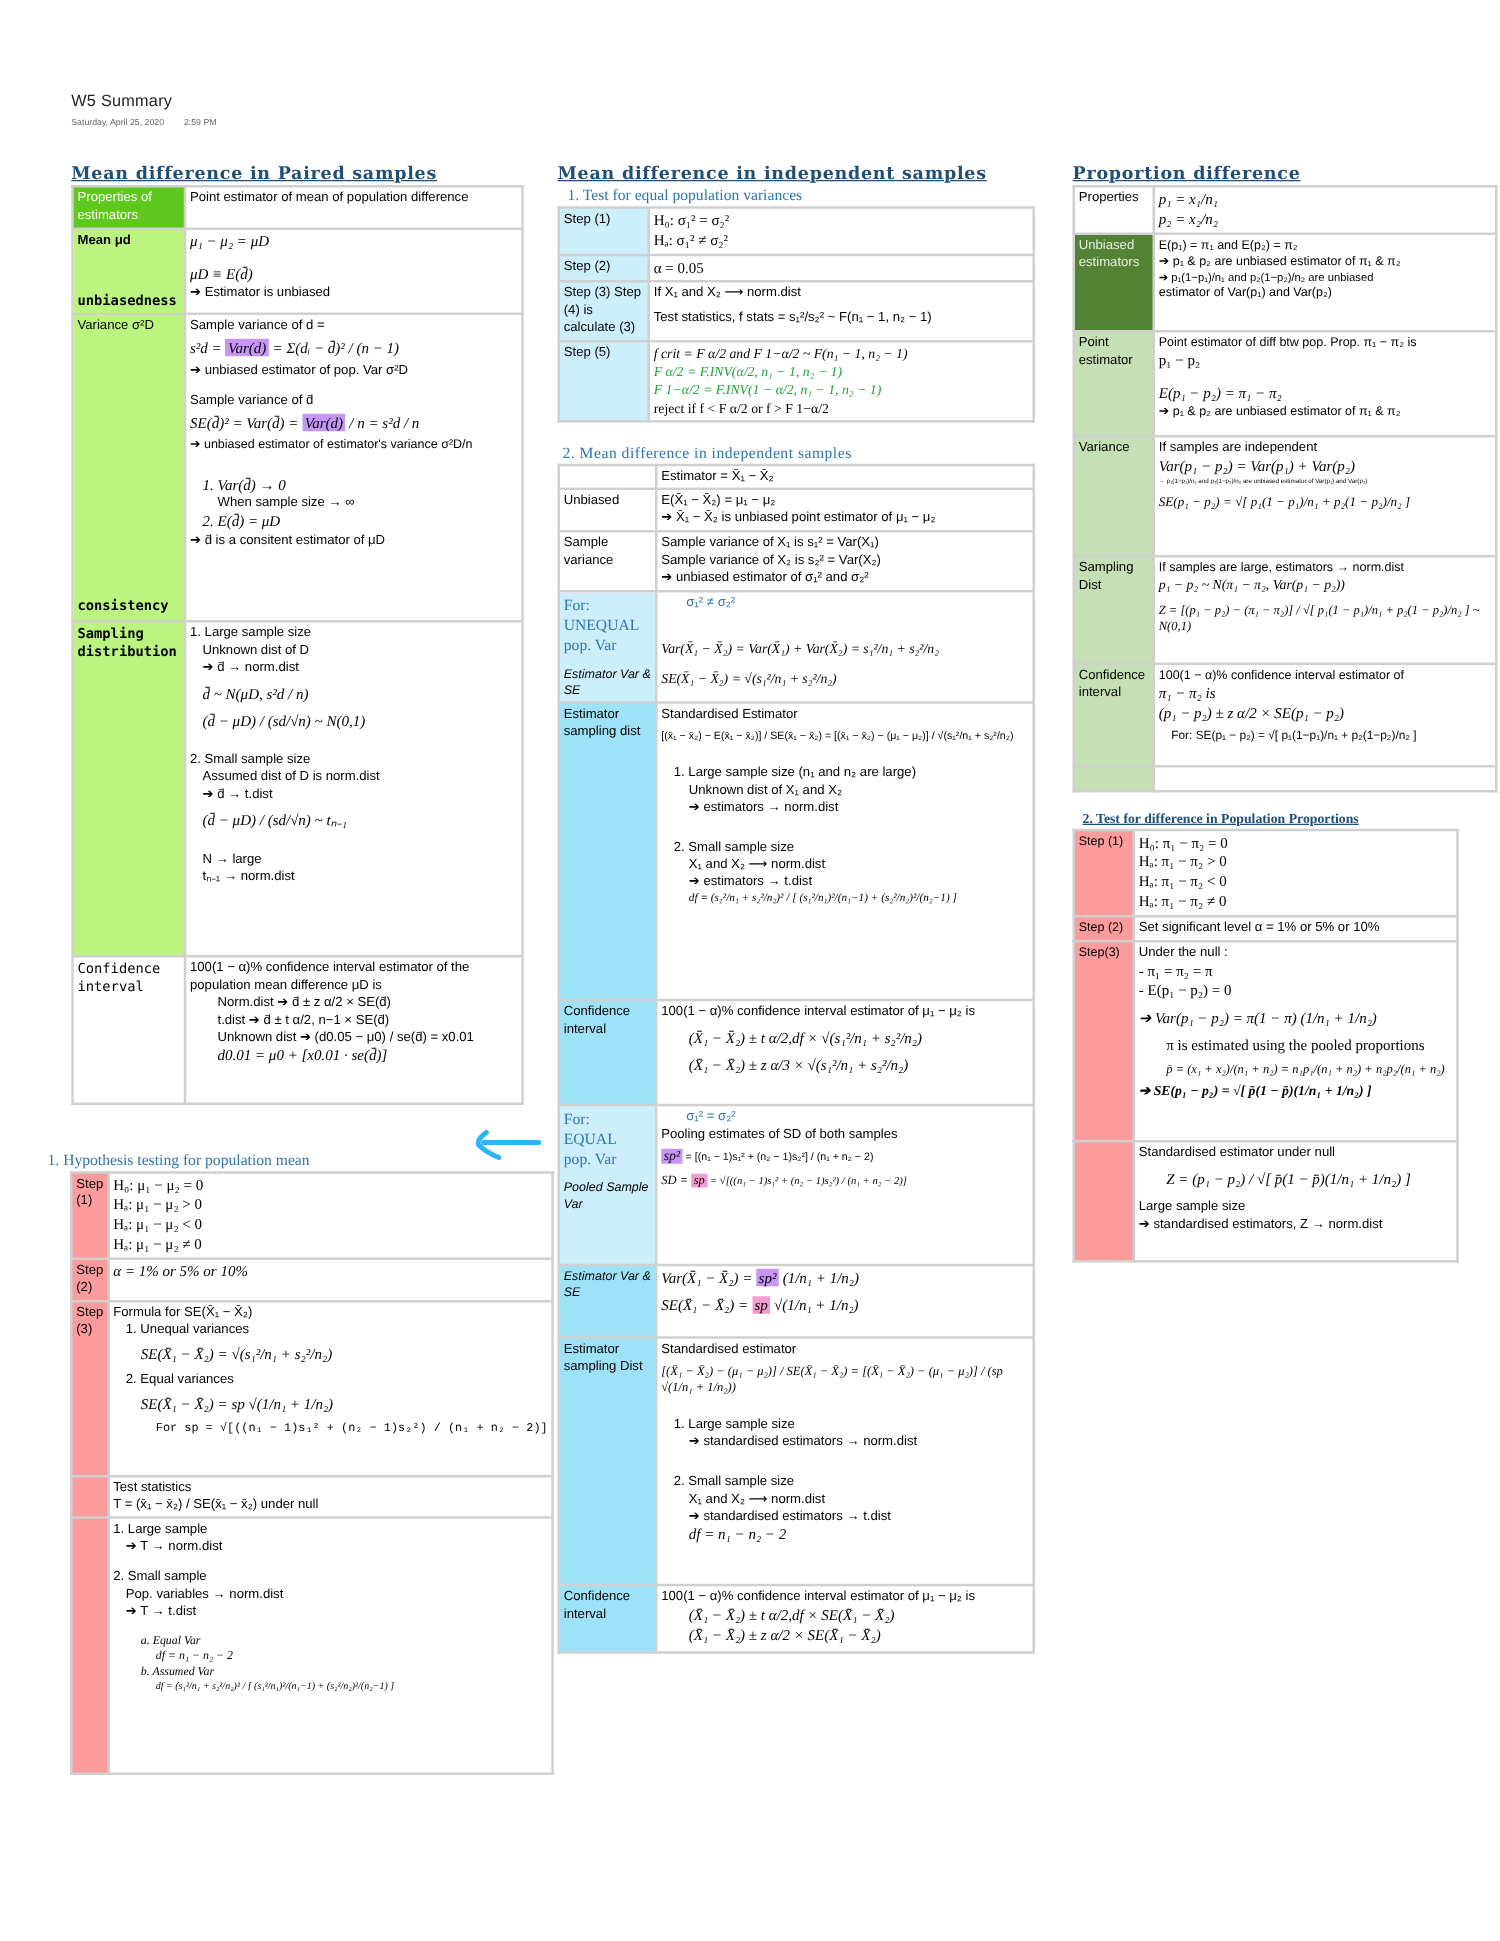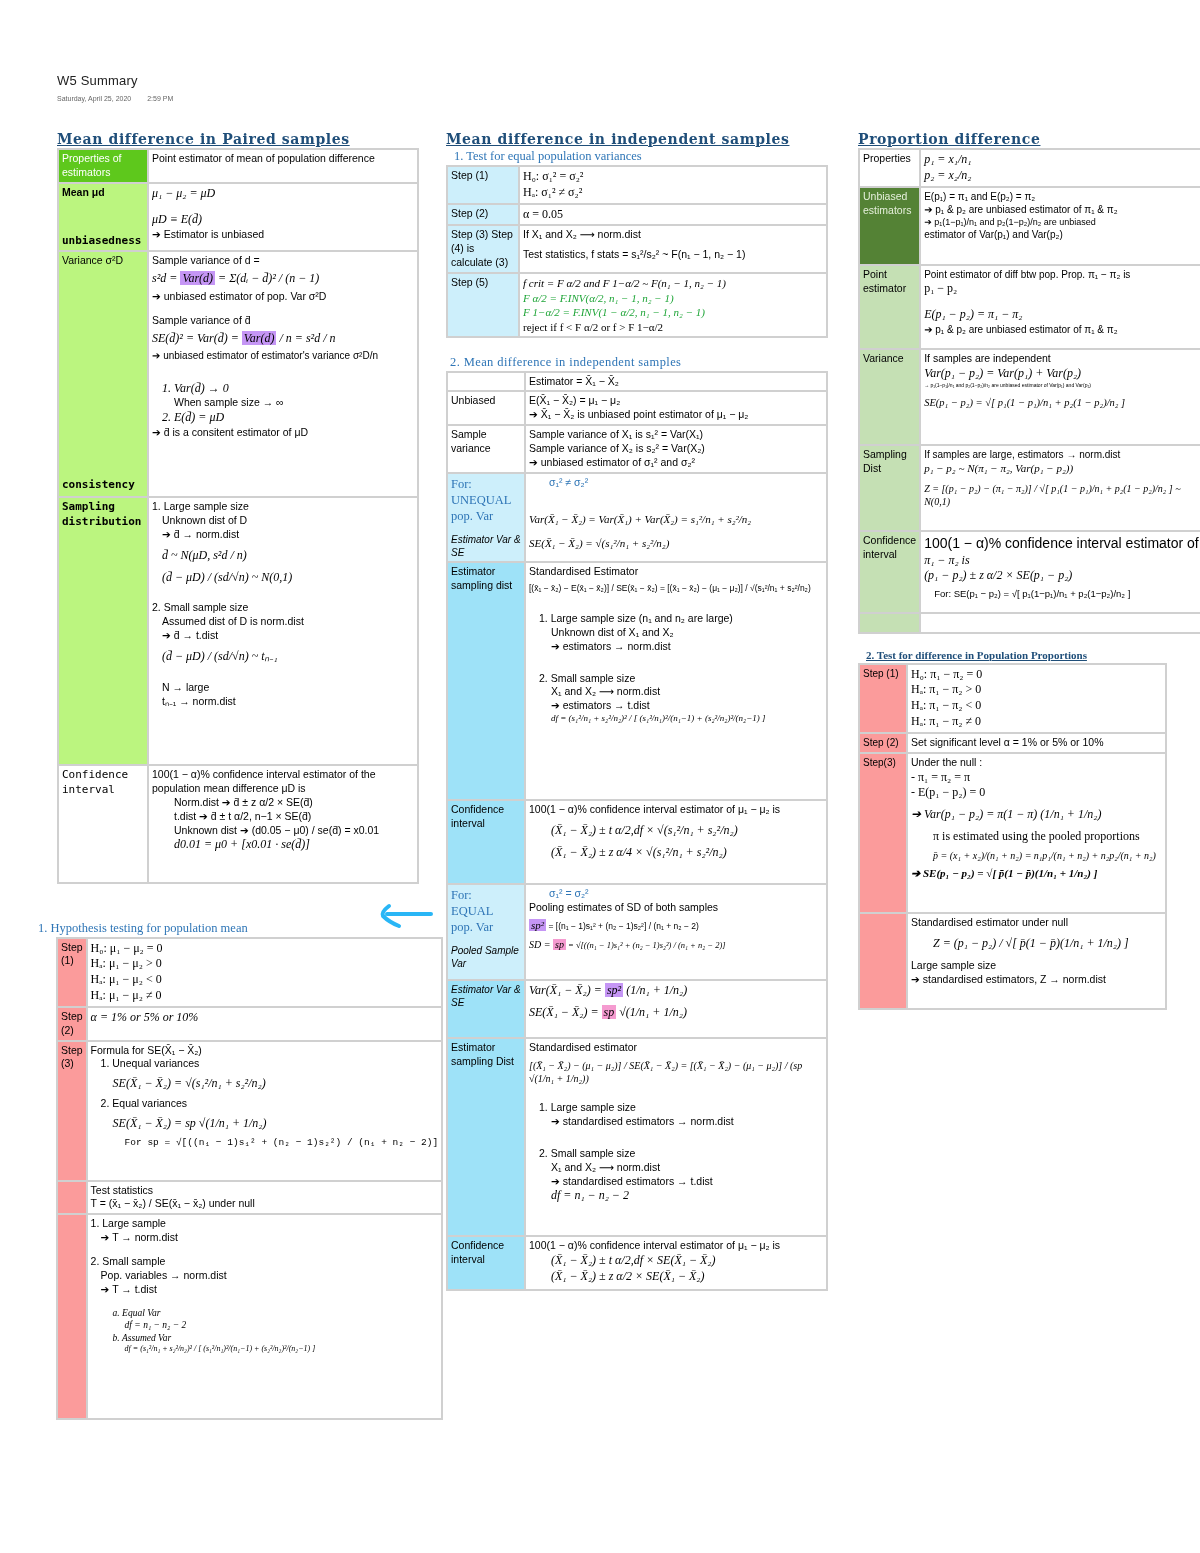--- a/index.html
+++ b/index.html
@@ -266,25 +266,25 @@
         <span class="line ind2">X₁ and X₂ ⟶ norm.dist</span>
         <span class="line ind2">➔ estimators → t.dist</span>
         <span class="line ind2 serif" style="font-size:9px;">df = (s₁²/n₁ + s₂²/n₂)² / [ (s₁²/n₁)²/(n₁−1) + (s₂²/n₂)²/(n₂−1) ]</span>
       </td>
     </tr>
     <tr>
       <td class="lbl b2" style="width:78px; height:84px;">Confidence interval</td>
       <td>
         <span class="line">100(1 − α)% confidence interval estimator of μ₁ − μ₂ is</span>
         <span class="line ind2 serif" style="margin:6px 0;">(X̄₁ − X̄₂) ± t α/2,df × √(s₁²/n₁ + s₂²/n₂)</span>
-        <span class="line ind2 serif">(X̄₁ − X̄₂) ± z α/4 × √(s₁²/n₁ + s₂²/n₂)</span>
-      </td>
-    </tr>
-    <tr>
-      <td class="lbl b1" style="width:78px; height:96px;">
+        <span class="line ind2 serif">(X̄₁ − X̄₂) ± z α/3 × √(s₁²/n₁ + s₂²/n₂)</span>
+      </td>
+    </tr>
+    <tr>
+      <td class="lbl b1" style="width:78px; height:128px;">
         <div class="blue-lbl" style="width:60px;">For: EQUAL pop. Var</div>
         <div class="it" style="font-size:10px; margin-top:8px;">Pooled Sample Var</div>
       </td>
       <td>
         <span class="line blue-txt">σ₁² = σ₂²</span>
         <span class="line">Pooling estimates of SD of both samples</span>
         <span class="line" style="font-size:8.5px; margin:3px 0;"><span class="hl-purple serif" style="font-size:11px;">sp²</span><span> = [(n₁ − 1)s₁² + (n₂ − 1)s₂²] / (n₁ + n₂ − 2)</span></span>
         <span class="line serif" style="font-size:10px; margin-top:6px;"><span>SD = </span><span class="hl-pink">sp</span><span style="font-size:8.5px;"> = √[((n₁ − 1)s₁² + (n₂ − 1)s₂²) / (n₁ + n₂ − 2)]</span></span>
       </td>
     </tr>
@@ -366,21 +366,21 @@
       <td class="lbl lg" style="width:64px; height:86px;">Sampling Dist</td>
       <td>
         <span class="line" style="font-size:10px;">If samples are large, estimators → norm.dist</span>
         <span class="line serif" style="font-size:11px;">p₁ − p₂ ~ N(π₁ − π₂, Var(p₁ − p₂))</span>
         <span style="display:block; white-space:normal; margin-top:6px; font-size:10px;" class="serif">Z = [(p₁ − p₂) − (π₁ − π₂)] / √[ p₁(1 − p₁)/n₁ + p₂(1 − p₂)/n₂ ] ~ N(0,1)</span>
       </td>
     </tr>
     <tr>
       <td class="lbl lg" style="width:64px; height:82px;">Confidence interval</td>
       <td>
-        <span class="line" style="font-size:14px;">100(1 − α)% confidence interval estimator of</span>
+        <span class="line" style="font-size:10px;">100(1 − α)% confidence interval estimator of</span>
         <span class="line serif">π₁ − π₂ is</span>
         <span class="line serif">(p₁ − p₂) ± z α/2 × SE(p₁ − p₂)</span>
         <span class="line ind" style="font-size:9.5px; margin-top:4px;">For: SE(p₁ − p₂) = √[ p₁(1−p₁)/n₁ + p₂(1−p₂)/n₂ ]</span>
       </td>
     </tr>
     <tr>
       <td class="lbl lg" style="width:64px; height:20px;"></td>
       <td></td>
     </tr>
   </tbody>

